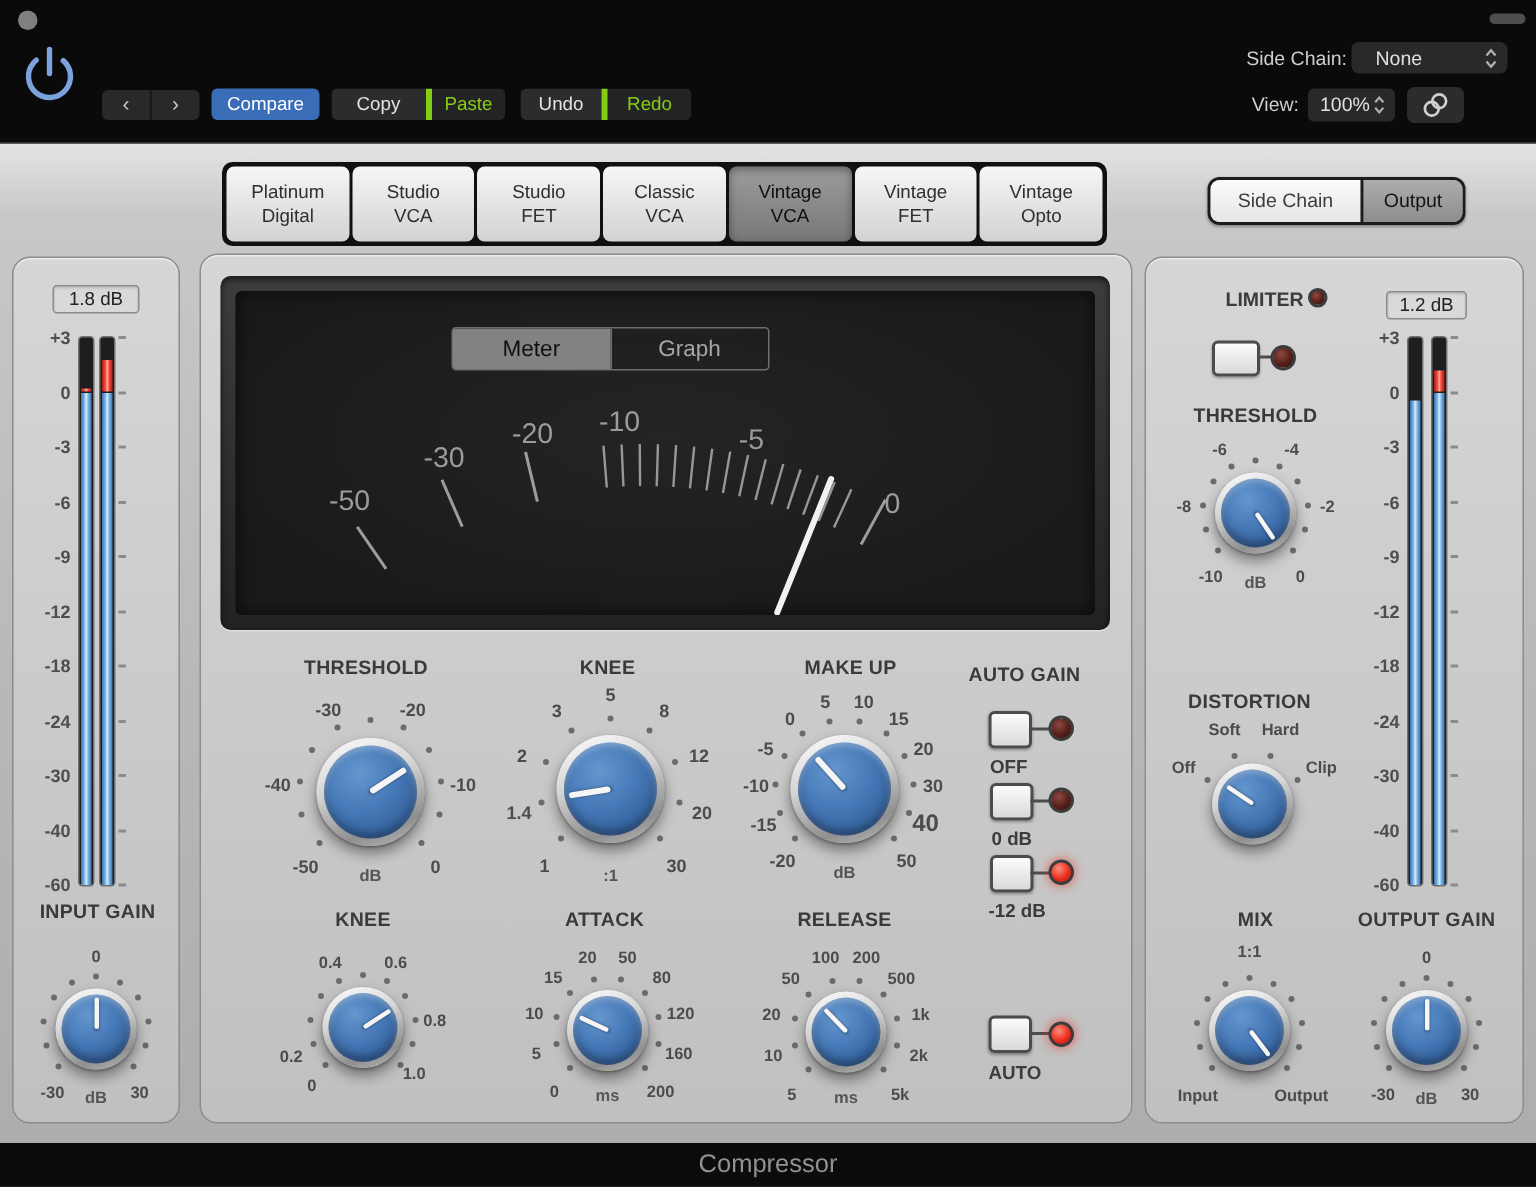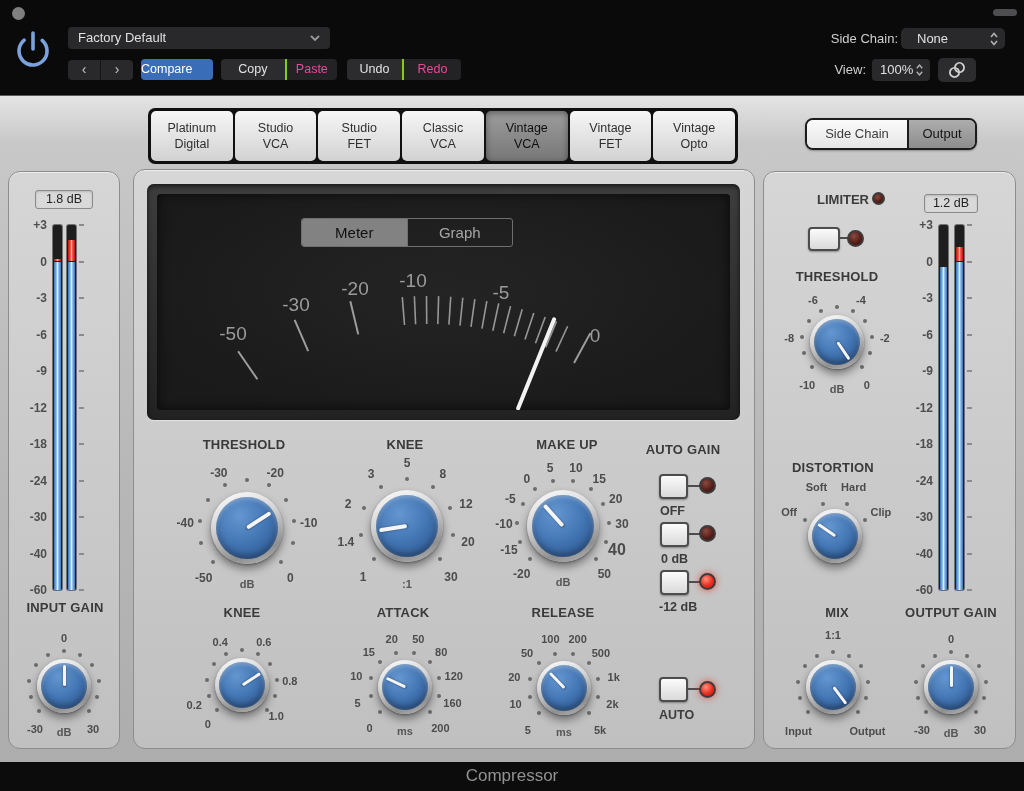--- a/index.html
+++ b/index.html
@@ -17,25 +17,25 @@
   .sc-label,.view-label{position:absolute;text-align:right;font-size:13px;color:#cfcfcf;}
   .sc-label{left:780px;top:31px;width:118px;}
   .view-label{left:790px;top:62px;width:76px;}
   .sc-select{position:absolute;left:901px;top:28px;width:104px;height:21px;line-height:21px;padding:0 0 0 16px;border-radius:5px;}
   .sc-select svg,.view-box svg{position:absolute;right:6px;top:3px;}
   .view-box{position:absolute;left:872px;top:59px;width:58px;height:22px;line-height:22px;padding:0 0 0 8px;border-radius:4px;}
   .link-btn{position:absolute;left:938px;top:58px;width:38px;height:24px;background:#2c2c2e;border-radius:5px;}
   .nav{position:absolute;left:68px;top:60px;height:20px;display:flex;background:#29292b;border-radius:4px;overflow:hidden;}
   .nav>div{width:32px;text-align:center;line-height:19px;color:#c8c8c8;font-size:14px;}
   .nav>div+div{border-left:1px solid #141416;}
-  .hbtn{position:absolute;top:59px;height:21px;line-height:21px;font-size:12.5px;text-align:left;
+  .hbtn{position:absolute;top:59px;height:21px;line-height:21px;font-size:12.5px;text-align:center;
         border-radius:4px;color:#e3e3e3;background:#2c2c2e;}
   .hgroup{position:absolute;top:59px;height:21px;display:flex;border-radius:4px;overflow:hidden;font-size:12.5px;line-height:21px;text-align:center;}
   .hgroup>div{background:#2c2c2e;color:#e3e3e3;}
-  .hgroup>div.dim{background:#232325;color:#ec4899;border-left:2px solid #84cc16;}
+  .hgroup>div.dim{background:#232325;color:#84cc16;border-left:4px solid #84cc16;}
   
   .main{position:absolute;left:0;top:95px;width:1024px;height:667px;
         background:linear-gradient(180deg,#e4e4e4 0%,#c8c8c8 7%,#b8b8b8 55%,#adadad 100%);
         border-top:1px solid #5a5a5a;}
   .circuit{position:absolute;left:148px;top:12px;width:590px;height:56px;background:#101010;border-radius:7px;
            padding:3px;display:flex;gap:2px;box-sizing:border-box;}
   .ctab{flex:1;border-radius:5px;background:linear-gradient(#f6f6f6,#d2d2d2);color:#2f2f2f;font-size:12.5px;
         display:flex;flex-direction:column;align-items:center;justify-content:center;line-height:1.3;}
   .ctab.sel{background:linear-gradient(#9d9d9d,#777);color:#0f0f0f;box-shadow:inset 0 2px 6px rgba(0,0,0,.4);}
   .sideout{position:absolute;left:805px;top:22px;width:172px;height:32px;border:2px solid #1c1c1c;border-radius:8px;
@@ -108,28 +108,20 @@
 
     <div class="power">
       <span>
         <svg width="40" height="48" viewBox="0 0 40 48">
           <circle cx="20" cy="27" r="14" fill="none" stroke="#7ba2dd" stroke-width="3.6" stroke-linecap="round" stroke-dasharray="68 20" transform="rotate(-49 20 27)"></circle>
           <line x1="20" y1="9" x2="20" y2="25" stroke="#7ba2dd" stroke-width="3.6" stroke-linecap="round"></line>
         </svg>
       </span>
     </div>
 
-    <div class="preset-box dark-box">
-      <span>Factory Default</span>
-      <span>
-        <svg width="12" height="8" viewBox="0 0 12 8">
-            <path d="M2 2 L6 6 L10 2" fill="none" stroke="#9a9a9a" stroke-width="1.8"></path>
-          </svg>
-      </span>
-    </div>
 
     <div class="nav">
       <div>‹</div>
       <div>›</div>
     </div>
 
     <div class="hbtn" style="left:141px;width:72px;background:#3a6db8;color:#fff;">Compare</div>
 
     <div class="hgroup" style="left:221px;width:116px;">
       <div style="width:76px;">Copy</div>

